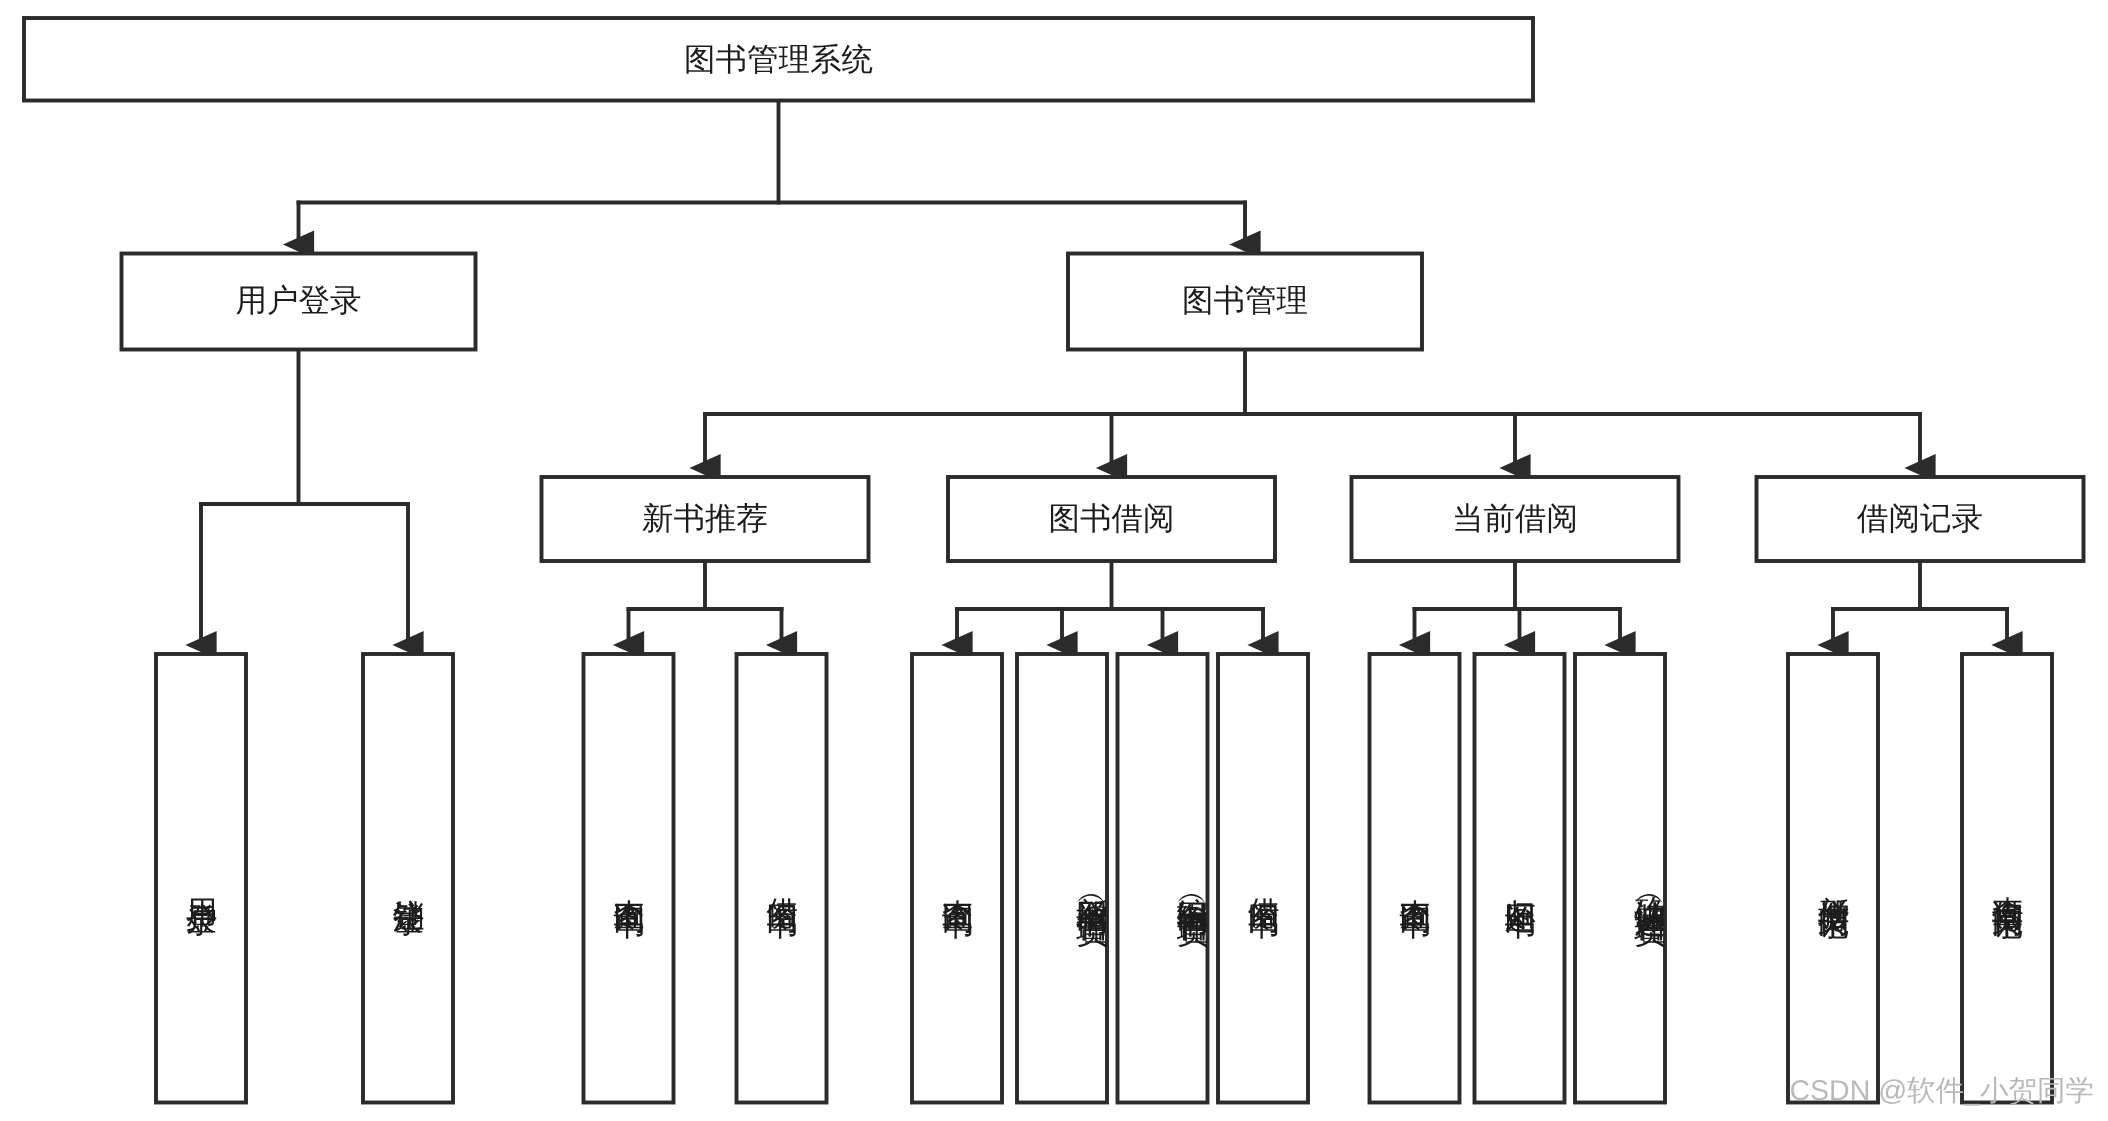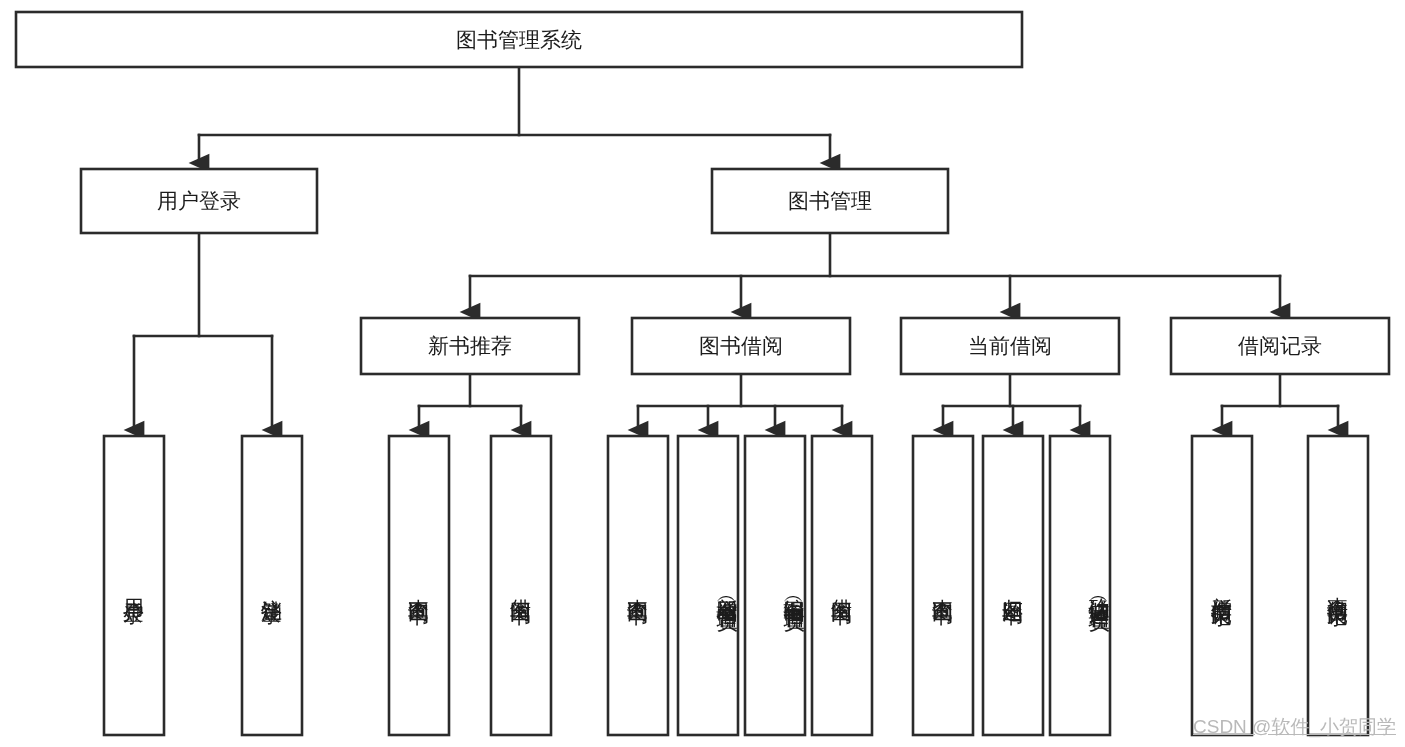--- a/index.html
+++ b/index.html
@@ -57,21 +57,20 @@
     pointer-events: none;
     user-select: none;
   }
   .watermark {
     position: absolute;
     font-family: "Liberation Sans", "DejaVu Sans", sans-serif;
     font-size: 19px;
     color: #b9b9b9;
     white-space: nowrap;
     user-select: none;
-    text-decoration: underline;
   }
 </style>
 </head>
 <body>
 
 <div id="stage">
 
   <svg id="diagram-svg" viewBox="0 0 1405 747">
     <defs>
       <marker id="arrowhead" markerWidth="9" markerHeight="9" refX="4.2" refY="4.4" orient="auto" markerUnits="strokeWidth">

